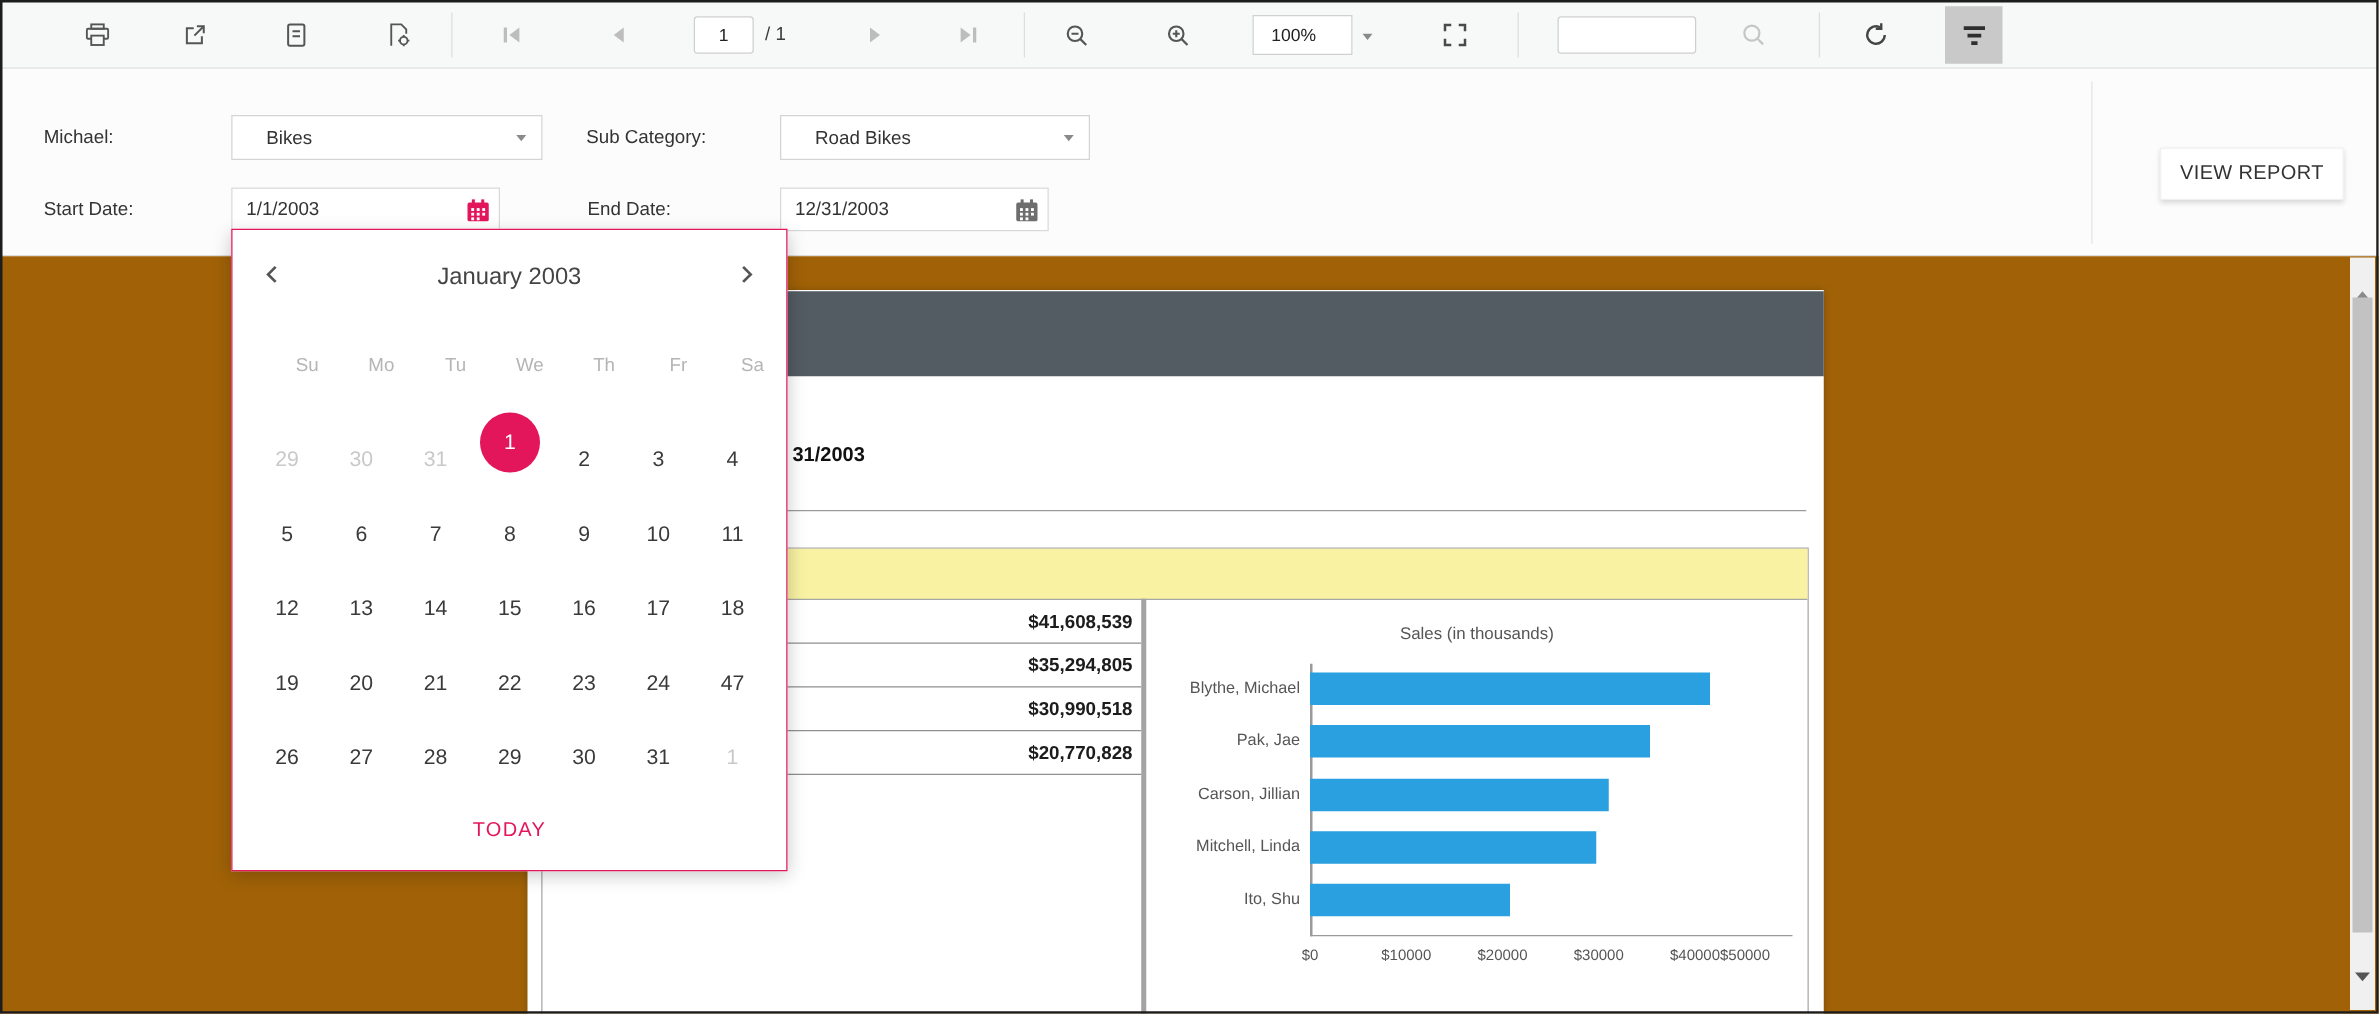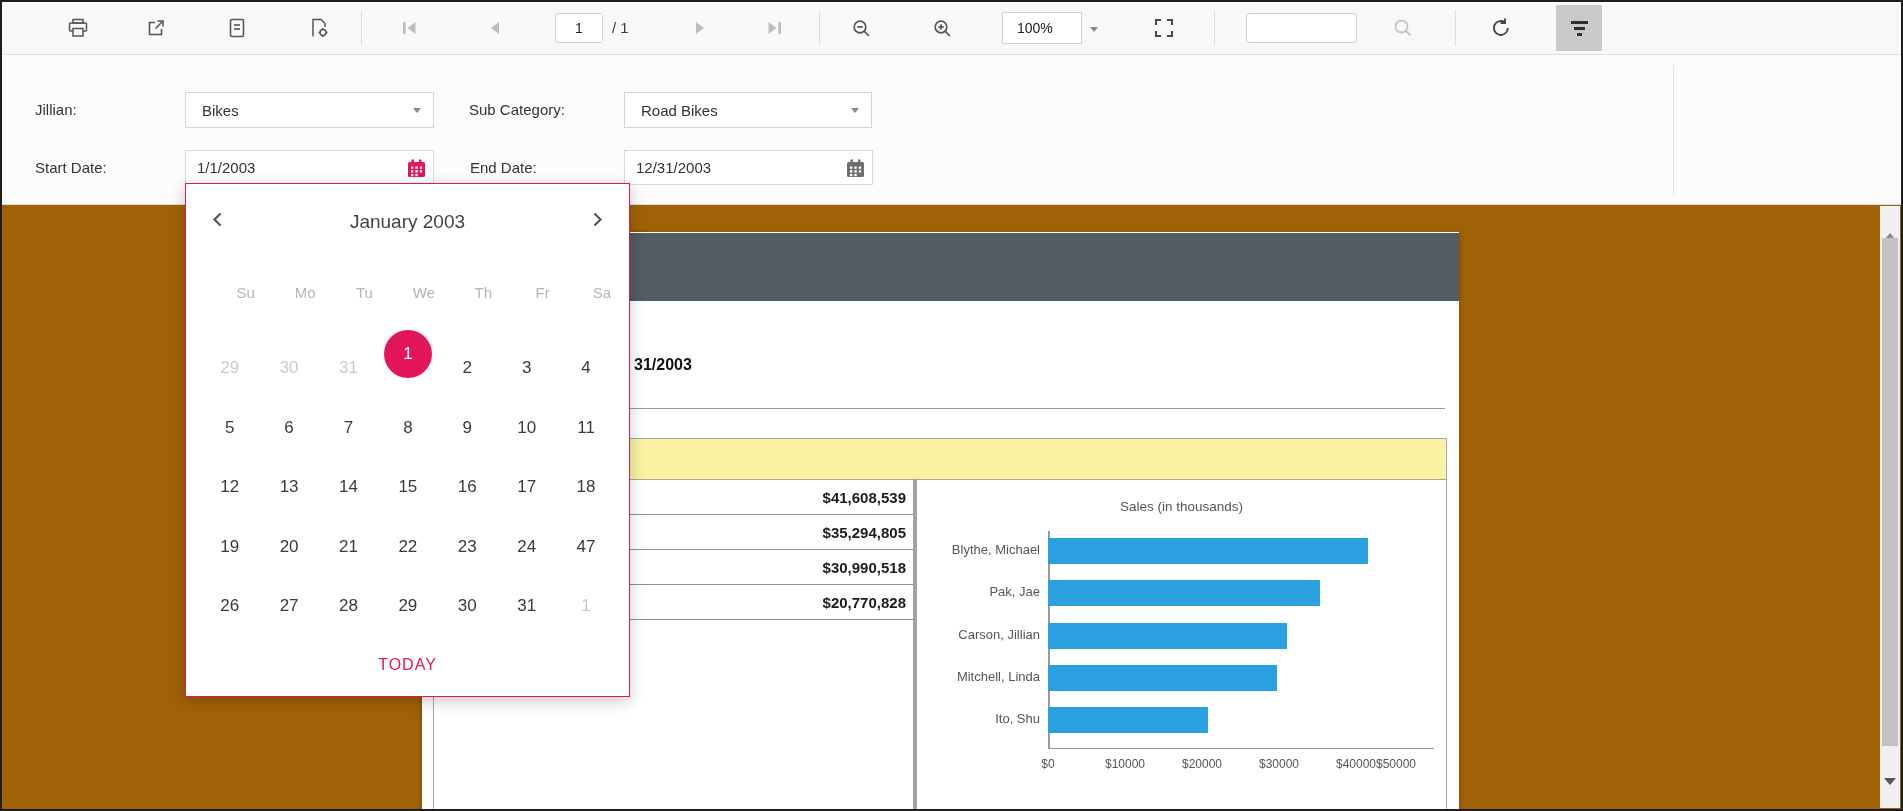--- a/index.html
+++ b/index.html
@@ -33,24 +33,24 @@
         border:none;cursor:pointer;display:flex;flex-direction:column;align-items:center;
         justify-content:center;gap:3px}
   .filterbtn i{display:block;height:3px;background:#2f2f2f}
   .filterbtn i:nth-child(1){width:17px}.filterbtn i:nth-child(2){width:11px}.filterbtn i:nth-child(3){width:5px}
 
   
   .params{position:absolute;top:55px;left:0;width:100%;height:150px;background:#fcfcfc;
           border-bottom:1px solid #dcdcdc;box-sizing:border-box}
   .plabel{position:absolute;font-size:15px;color:#333}
   .combo{position:absolute;top:37px;height:36px;background:#fff;border:1px solid #d4d4d4;
-         box-sizing:border-box;display:flex;align-items:center;padding-left:16px;cursor:pointer;
+         box-sizing:border-box;display:flex;align-items:center;padding-left:27px;cursor:pointer;
          font-size:15px;color:#333}
   .combo .caret{position:absolute;right:12px;top:15px}
-  .datefield{position:absolute;top:95px;width:249px;height:35px;background:#fff;
+  .datefield{position:absolute;top:95px;width:215px;height:35px;background:#fff;
          border:1px solid #d9d9d9;box-sizing:border-box}
   .dateinput{border:none;outline:none;width:205px;height:100%;padding-left:11px;font-size:15px;
          color:#333;background:transparent;font-family:inherit}
   .cal-ic{position:absolute;right:7px;top:8px;cursor:pointer}
   .vr-divider{position:absolute;left:1673px;top:10px;height:130px;width:1px;background:#e3e3e3}
   .view-report{position:absolute;left:1728px;top:63px;width:147px;height:42px;background:#fff;
          border:1px solid #f0f0f0;box-shadow:0 2px 4px rgba(0,0,0,.14);font-size:16px;color:#333;
          font-family:inherit;cursor:pointer;letter-spacing:.3px}
 
   
@@ -214,21 +214,21 @@
         <path d="M17.8 11 A7 7 0 1 1 14.6 5.1"></path>
           <path d="M15 1.6 L15 6 L10.6 6"></path>
         </svg>
     </button>
     <button class="filterbtn">
       <span style="display:contents"><i></i><i></i><i></i></span>
     </button>
   </div>
 
   <div class="params">
-    <span class="plabel" style="left:35px;top:46px">Jillian:</span>
+    <span class="plabel" style="left:35px;top:46px">Michael:</span>
     <div class="combo" style="left:185px;width:249px">
       <span>Bikes</span>
       <span class="caret"></span>
     </div>
     <span class="plabel" style="left:469px;top:46px">Sub Category:</span>
     <div class="combo" style="left:624px;width:248px">
       <span>Road Bikes</span>
       <span class="caret"></span>
     </div>
 
@@ -269,20 +269,21 @@
               <rect x="8.4" y="11.2" width="2.3" height="2.3"></rect>
               <rect x="12.8" y="11.2" width="2.3" height="2.3"></rect>
           <rect x="4" y="14.9" width="2.3" height="2.3"></rect>
               <rect x="8.4" y="14.9" width="2.3" height="2.3"></rect>
             </g>
           </svg>
       </span>
     </div>
 
     <div class="vr-divider"></div>
+    <button class="view-report">VIEW REPORT</button>
   </div>
 
   <div class="content">
     <div class="page">
       <div class="band"></div>
       <div class="title-frag">31/2003</div>
       <div class="rule"></div>
       <div class="rtable">
         <div class="thead"></div>
         <div class="rows">

